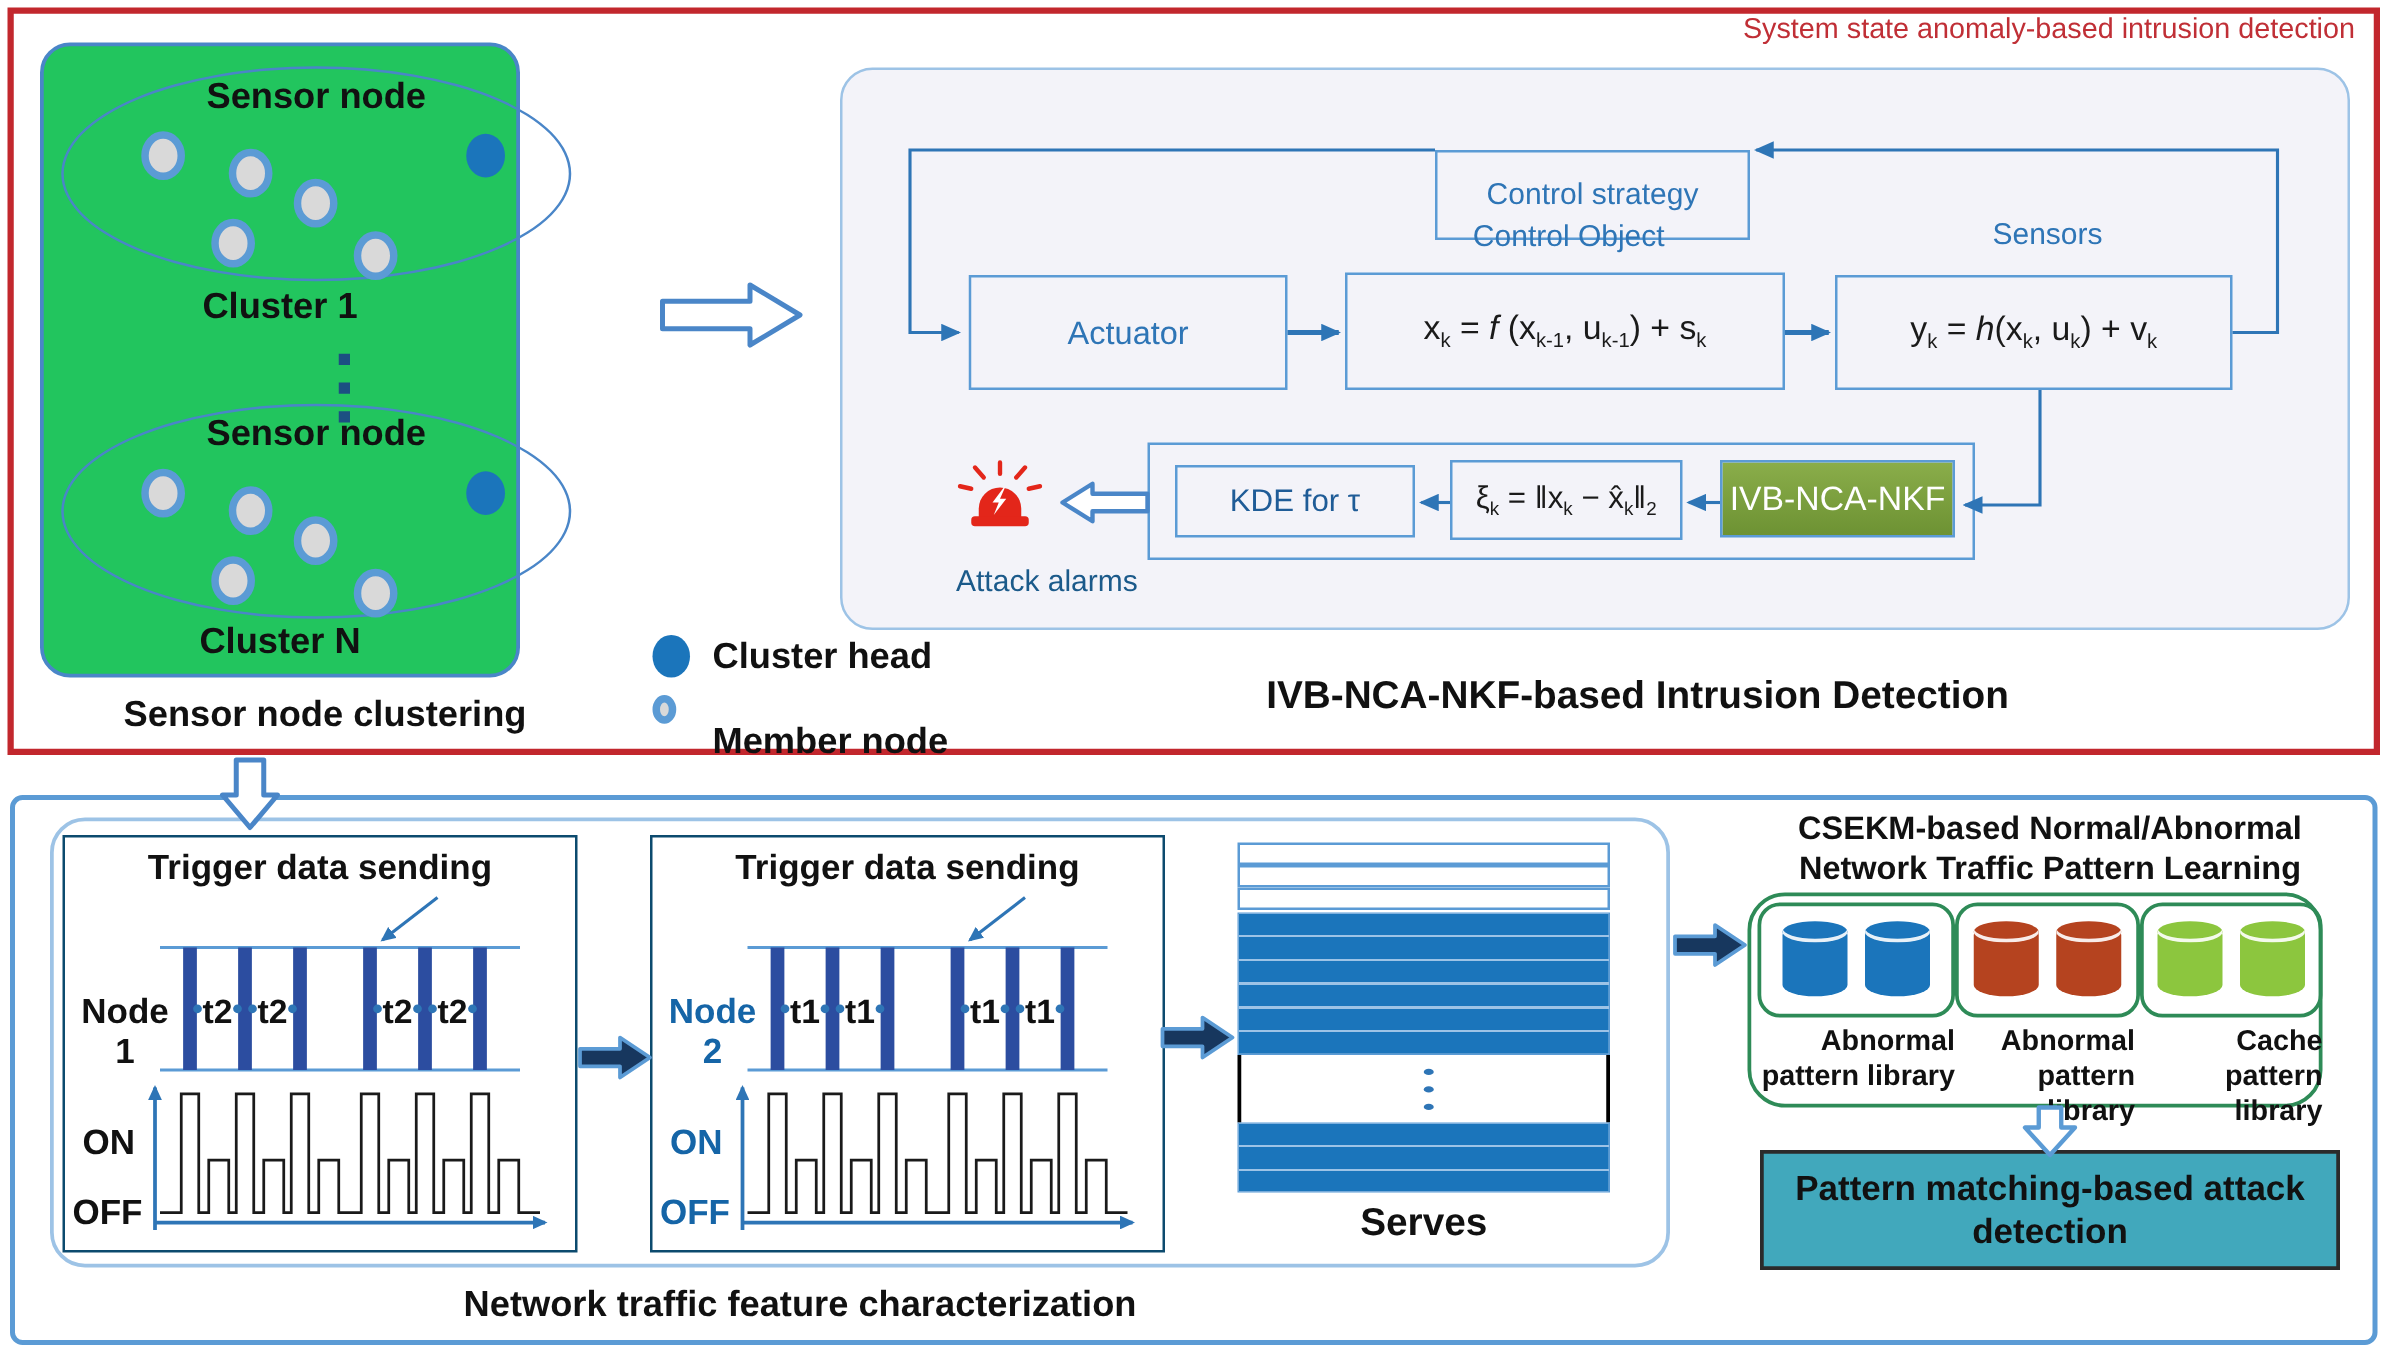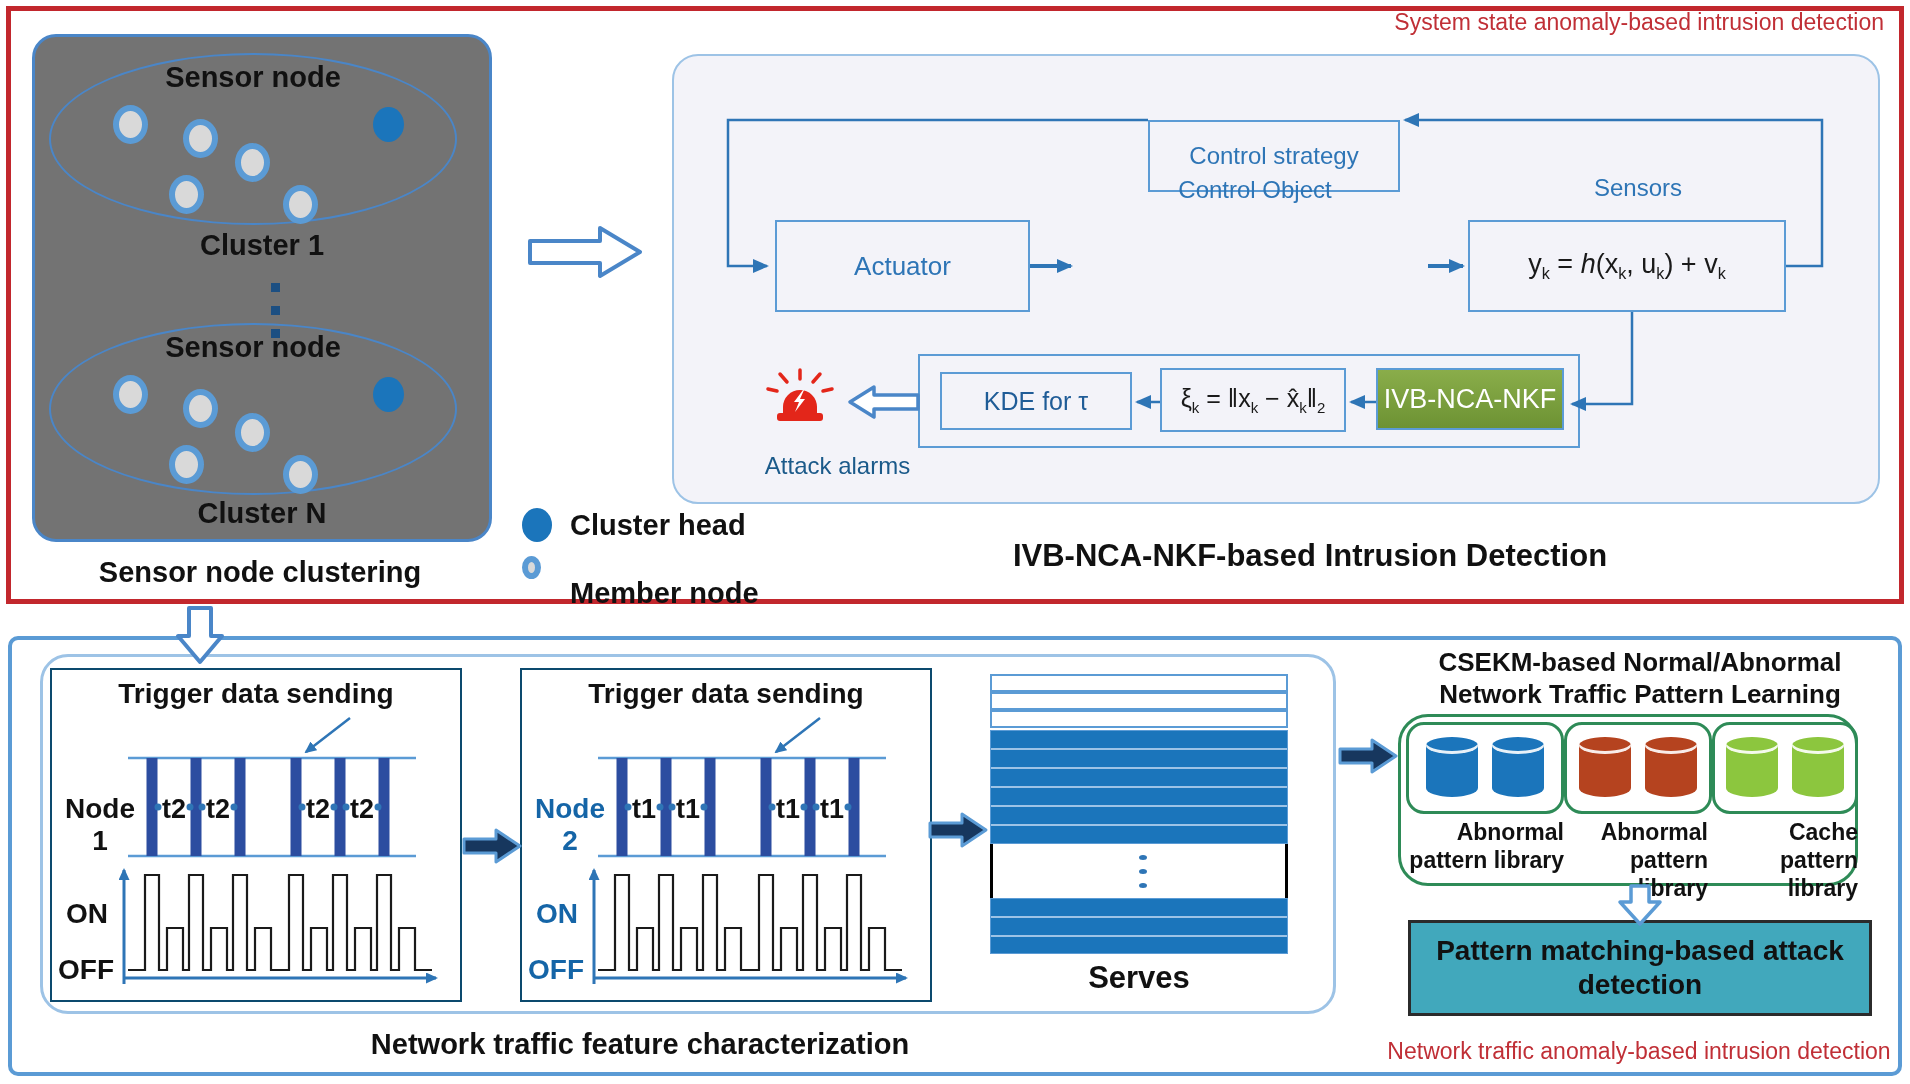--- a/index.html
+++ b/index.html
@@ -5,21 +5,21 @@
   html,body{margin:0;padding:0;background:#fff;}
   #canvas{position:relative;width:1910px;height:1084px;background:#fff;
           font-family:"Liberation Sans","DejaVu Sans",sans-serif;overflow:hidden;}
   .abs{position:absolute;box-sizing:border-box;}
   
   .red-frame{left:6px;top:6px;width:1898px;height:598px;border:5px solid #c2272d;}
   .anno{font-size:23px;color:#c02f36;white-space:nowrap;}
   .anno-top{top:9px;right:26px;}
   .anno-bottom{left:1386px;top:1038px;width:506px;text-align:center;}
   
-  .cluster-panel{left:32px;top:34px;width:460px;height:508px;border:3px solid #4a86c8;border-radius:24px;background:#737373;}
+  .cluster-panel{left:32px;top:34px;width:384px;height:508px;border:3px solid #4a86c8;border-radius:24px;background:#22c55e;}
   .cluster-ellipse{position:absolute;left:14px;width:404px;height:168px;border:2px solid #4a86c8;border-radius:50%;}
   .ce1{top:16px;} .ce2{top:286px;}
   .ellipse-label{position:absolute;top:6px;left:0;width:100%;text-align:center;font-weight:bold;font-size:29px;color:#111;}
   .member{position:absolute;width:23px;height:27px;border:6px solid #5b9bd5;border-radius:50%;background:#d9d9d9;}
   .head{position:absolute;width:31px;height:35px;border-radius:50%;background:#1b75bb;}
   .cluster-caption{position:absolute;left:0;width:100%;text-align:center;font-weight:bold;font-size:29px;color:#111;}
   .cc1{top:192px;} .ccN{top:460px;}
   .sep-sq{position:absolute;left:236px;width:9px;height:9px;background:#1c4f82;}
   .clustering-caption{left:60px;top:556px;width:400px;text-align:center;font-weight:bold;font-size:29px;color:#111;}
   
@@ -134,20 +134,23 @@
   <span class="abs legend-dot-head"></span>
   <div class="abs legend-label ll1">Cluster head</div>
   <span class="abs legend-dot-member"></span>
   <div class="abs legend-label ll2">Member node</div>
 
   <div class="abs loop-panel"></div>
   <div class="abs lbox cs-box">Control strategy</div>
   <div class="abs blue-label co-label">Control Object</div>
   <div class="abs blue-label sens-label">Sensors</div>
   <div class="abs lbox actuator-box">Actuator</div>
+  <div class="abs lbox co-box">
+    <span class="eq">x<sub>k</sub> = <i>f</i> (x<sub>k-1</sub>, u<sub>k-1</sub>) + s<sub>k</sub></span>
+  </div>
   <div class="abs lbox se-box">
     <span class="eq">y<sub>k</sub> = <i>h</i>(x<sub>k</sub>, u<sub>k</sub>) + v<sub>k</sub></span>
   </div>
   <div class="abs det-box"></div>
   <div class="abs lbox kde-box">KDE for τ</div>
   <div class="abs lbox xi-box">
     <span class="eq">ξ<sub>k</sub> = ‖x<sub>k</sub> − x̂<sub>k</sub>‖<sub>2</sub></span>
   </div>
   <div class="abs lbox ivb-box">IVB-NCA-NKF</div>
   <div class="abs alarm-caption">Attack alarms</div>
@@ -283,21 +286,20 @@
     <div>pattern library</div>
   </div>
   <div class="lib-label la3">
     <div>Cache pattern</div>
     <div>library</div>
   </div>
   <div class="abs teal-box">
     <div>Pattern matching-based attack</div>
     <div>detection</div>
   </div>
-  <div class="abs anno anno-bottom">Network traffic anomaly-based intrusion detection</div>
 
   <svg class="abs overlay" viewBox="0 0 1910 1084">
 
     <g stroke="#2e75b6" fill="none">
       <path d="M1148,120 H728 V266 H767" stroke-width="2.5" marker-end="url(#ah)"></path>
       <path d="M1030,266 H1071" stroke-width="4" marker-end="url(#ah)"></path>
       <path d="M1428,266 H1463" stroke-width="4" marker-end="url(#ah)"></path>
       <path d="M1786,266 H1822 V120 H1405" stroke-width="2.5" marker-end="url(#ah)"></path>
       <path d="M1632,312 V404 H1572" stroke-width="2.5" marker-end="url(#ah)"></path>
       <path d="M1376,402 H1351" stroke-width="2.5" marker-end="url(#ah)"></path>

